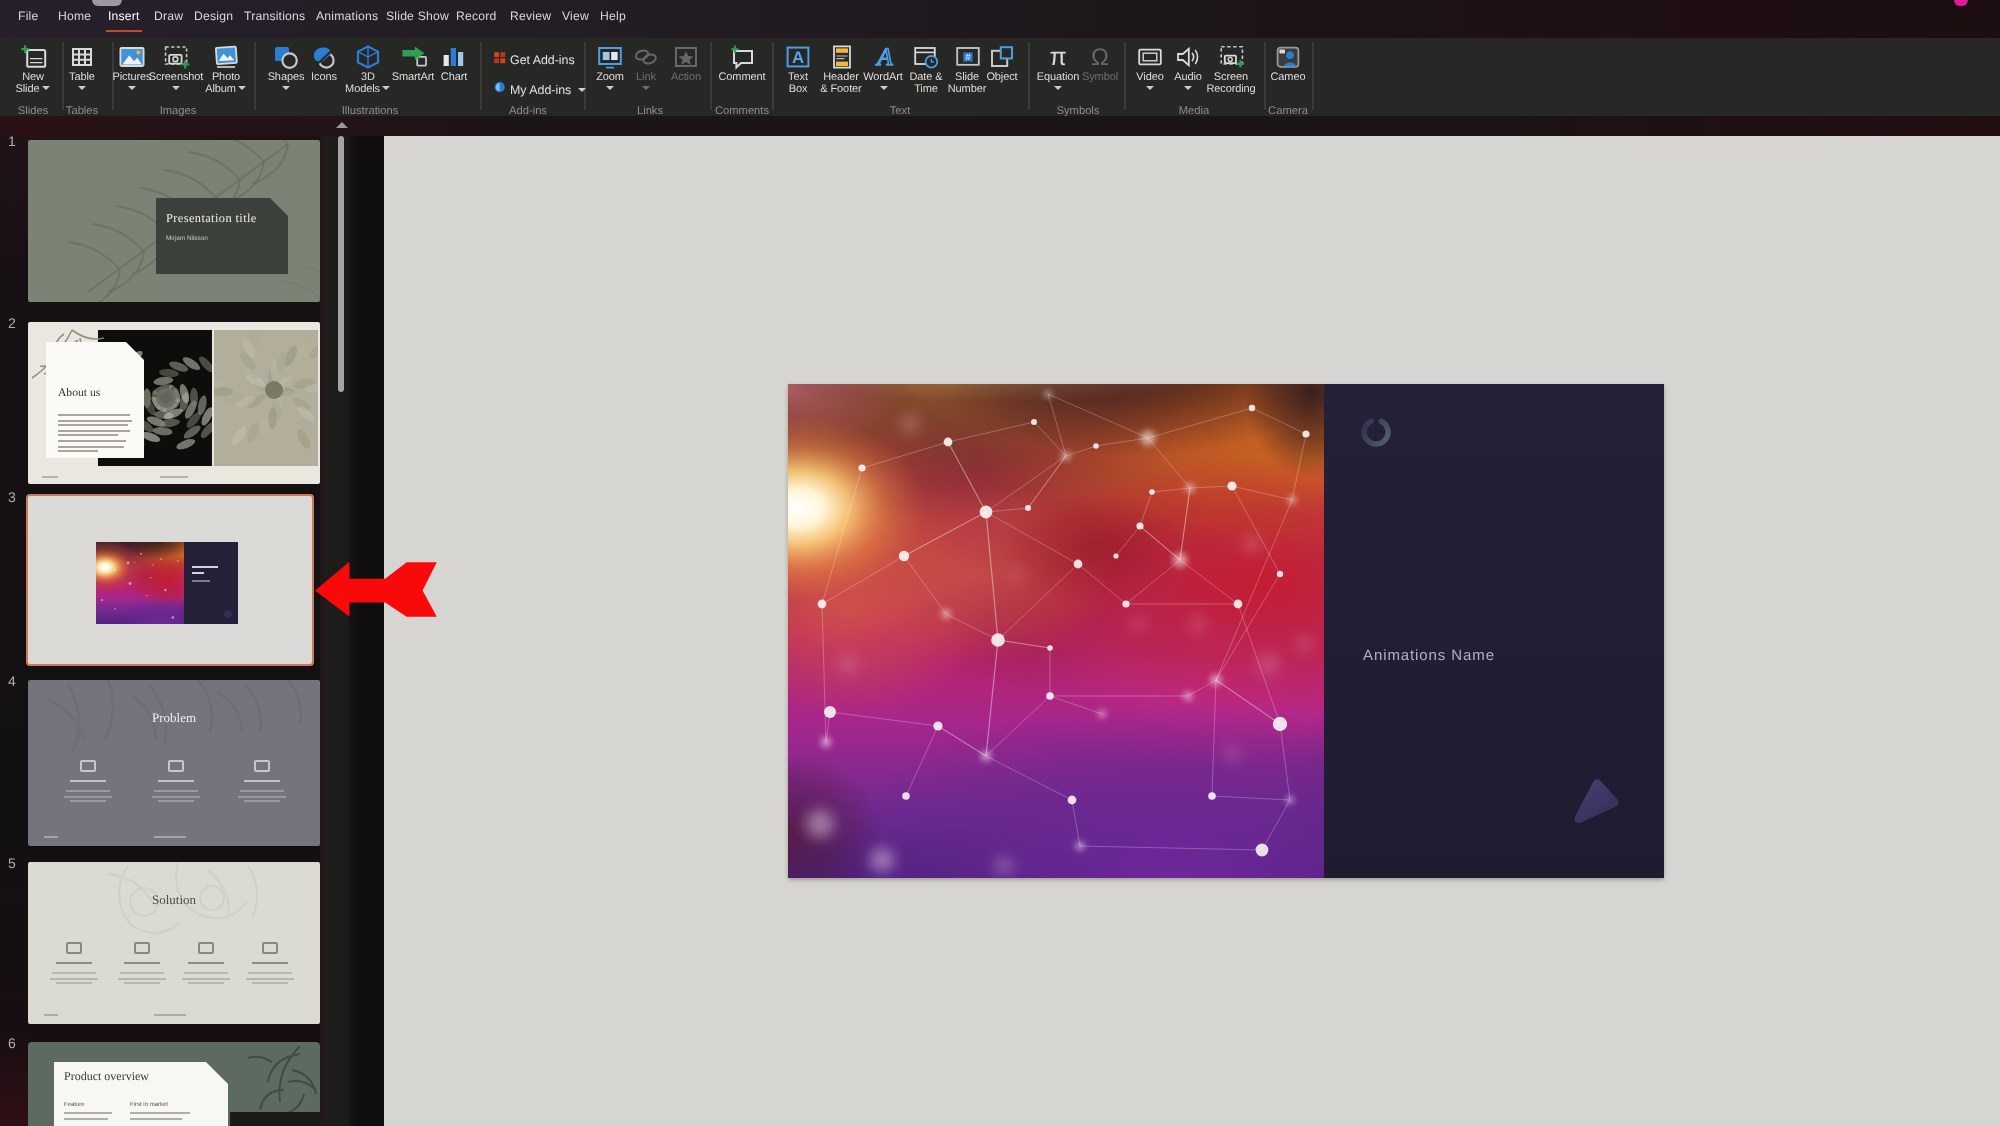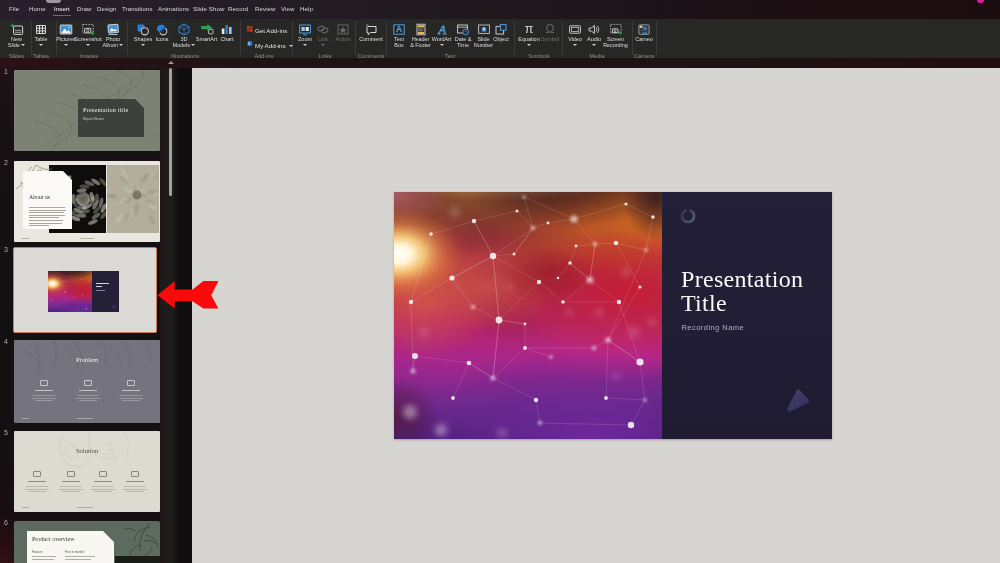--- a/index.html
+++ b/index.html
@@ -796,22 +796,21 @@
         <div id="navy">
           <svg style="position:absolute;left:18px;top:15.5px" width="16" height="16" viewBox="0 0 16 16">
             <defs>
               <linearGradient id="rg1" x1="0" y1="0.2" x2="1" y2="0.8">
                 <stop offset="0" stop-color="#3a3550"></stop>
                 <stop offset="1" stop-color="#50666f"></stop>
               </linearGradient>
             </defs>
             <path d="M5.6 2.5 A6 6 0 1 0 10.6 2.6" fill="none" stroke="url(#rg1)" stroke-width="2.7" stroke-linecap="round" opacity="0.9"></path>
           </svg>
-          <div id="title">Presentation<br>Title</div>
-          <div id="pname">Recording Name</div>
+          <div id="pname">Animations Name</div>
           <svg style="position:absolute;left:123px;top:196px" width="27" height="27" viewBox="0 0 27 27">
             <defs>
               <linearGradient id="tg1" x1="0.2" y1="0" x2="0.8" y2="1">
                 <stop offset="0" stop-color="#474370"></stop>
                 <stop offset="1" stop-color="#383462"></stop>
               </linearGradient>
             </defs>
             <path d="M14.5 4.0 L22.0 14.2 L3.6 20.4 z" fill="url(#tg1)" stroke="url(#tg1)" stroke-width="4.4" stroke-linejoin="round" opacity="0.9" transform="rotate(-6 13 13)"></path>
           </svg>
         </div>

